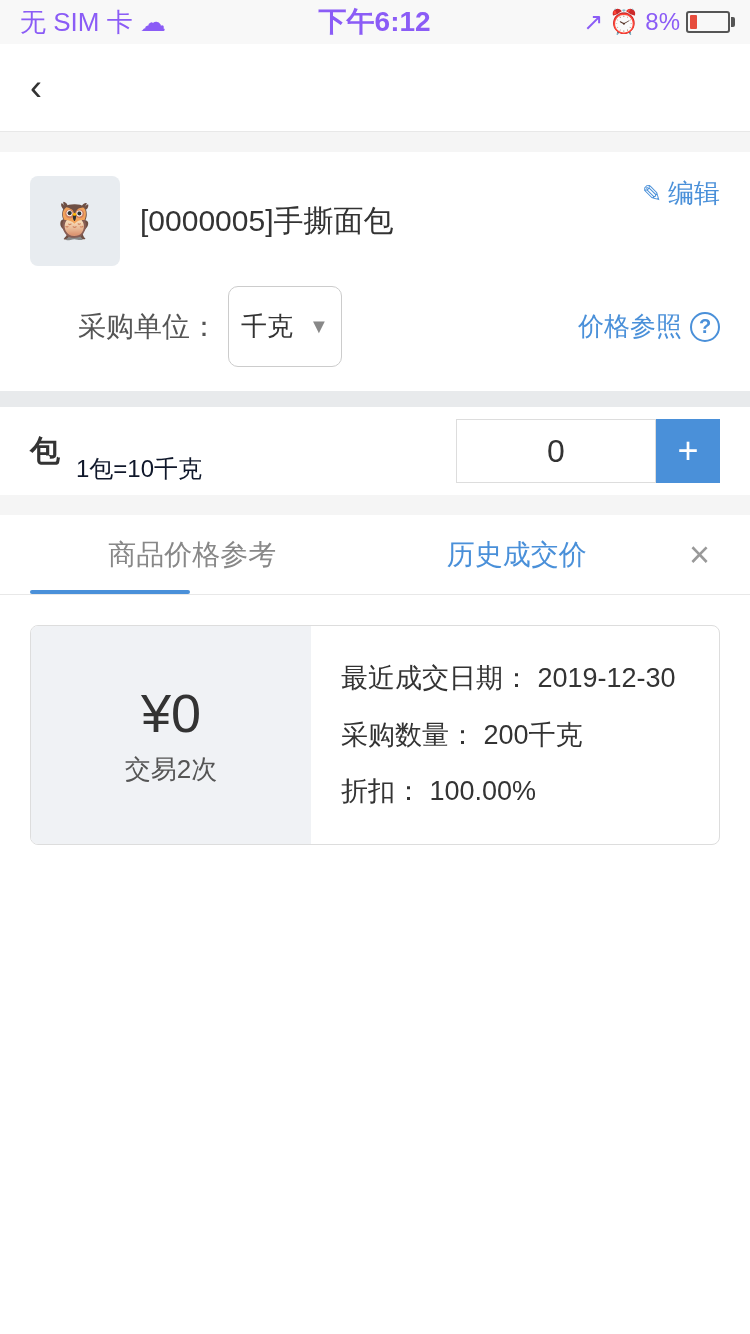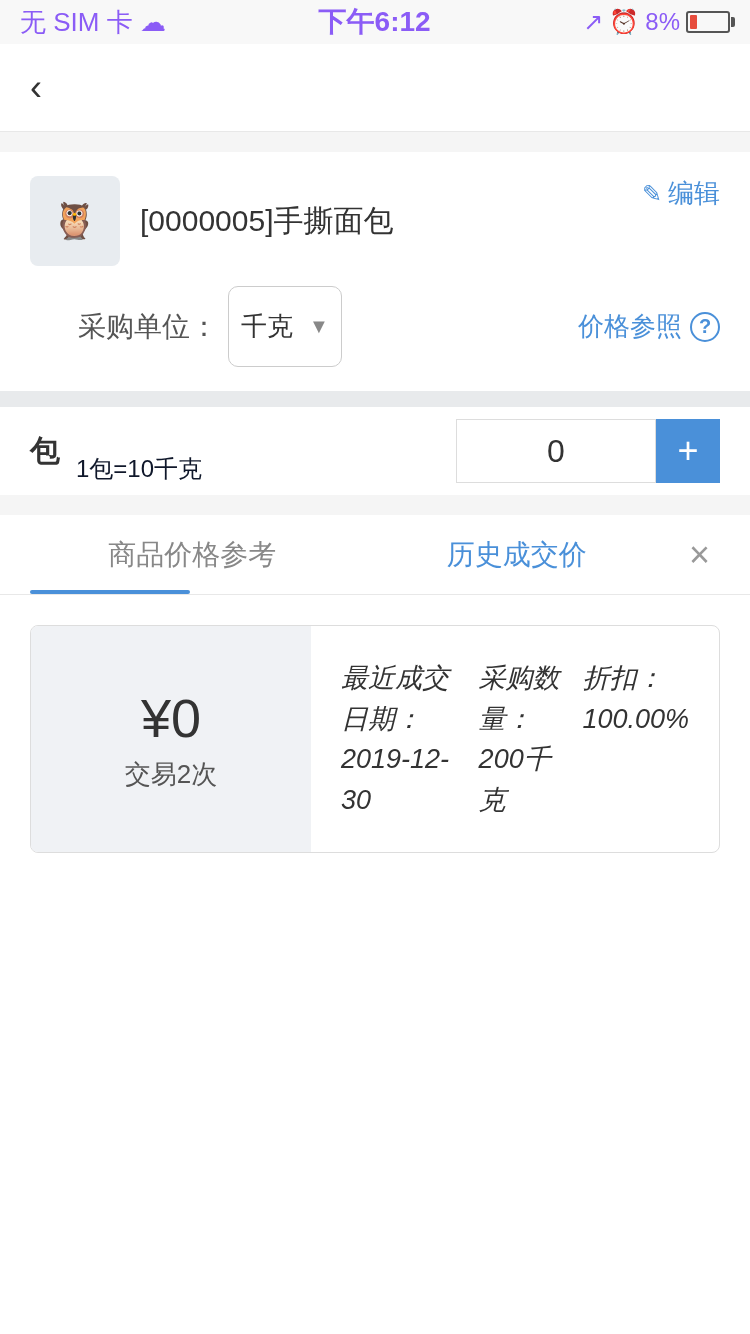--- a/index.html
+++ b/index.html
@@ -321,24 +321,23 @@
     }
     .trade-count {
       font-size: 26px;
       color: #555;
       margin-top: 8px;
     }
     .price-card-right {
       flex: 1;
       padding: 32px 30px;
       display: flex;
-      flex-direction: row;
+      flex-direction: column;
       justify-content: center;
       gap: 16px;
-      font-style: italic;
     }
     .detail-row {
       font-size: 27px;
       color: #333;
       line-height: 1.5;
     }
 
     
     .white-fill {
       background: #fff;

